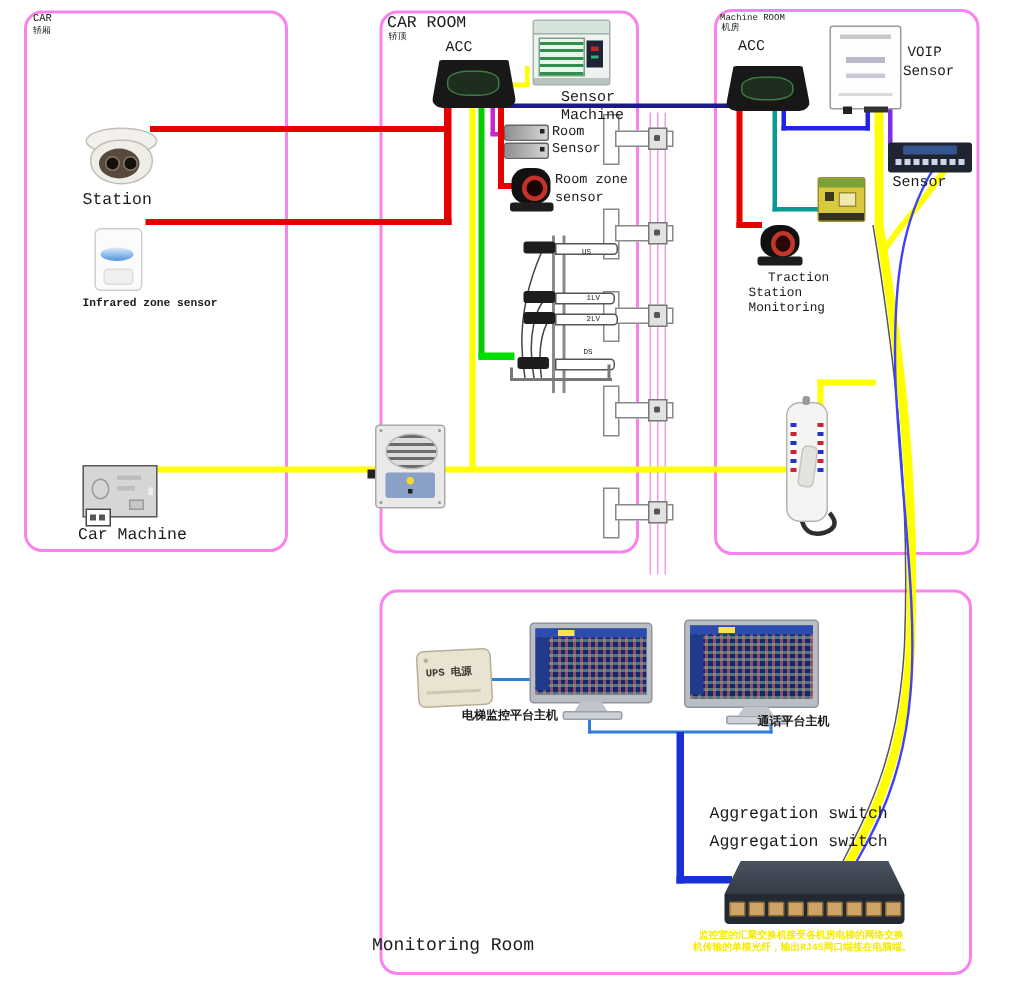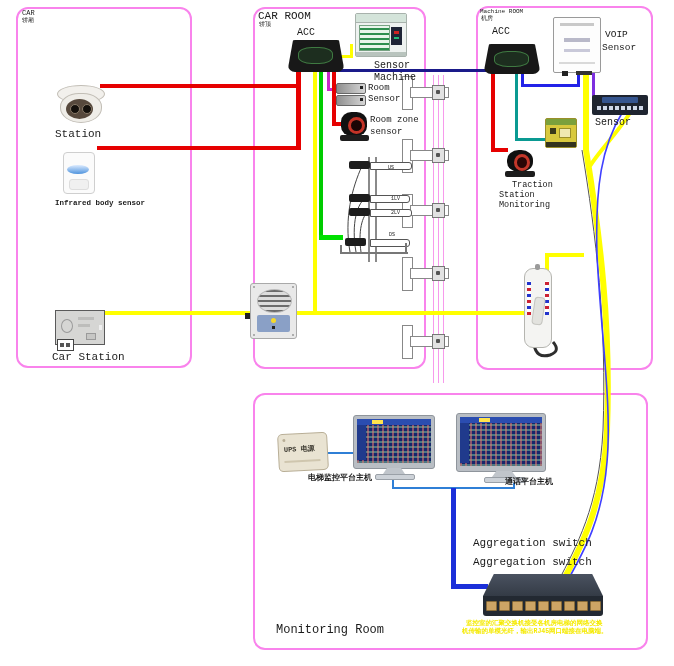--- a/index.html
+++ b/index.html
@@ -280,22 +280,22 @@
   <div class="dev" style="left:483px;top:574px;width:120px;height:44px;">
     <div class="abs" style="left:0;top:0;width:120px;height:22px;background:linear-gradient(#4a5260,#343b46);clip-path:polygon(9% 0,91% 0,100% 100%,0 100%);"></div>
     <div class="abs" style="left:0;top:22px;width:120px;height:20px;background:#232932;border-radius:0 0 3px 3px;text-align:center;">
       <div style="margin-top:5px;line-height:0;"><span class="port"></span><span class="port"></span><span class="port"></span><span class="port"></span><span class="port"></span><span class="port"></span><span class="port"></span><span class="port"></span><span class="port"></span></div>
     </div>
   </div>
 
   <div class="lbl" style="left:22px;top:10px;font-size:7px;">CAR</div>
   <div class="lbl" style="left:22px;top:18px;font-size:6px;">轿厢</div>
   <div class="lbl" style="left:55px;top:128px;font-size:11px;">Station</div>
-  <div class="lbl" style="left:55px;top:199px;font-size:7.5px;font-weight:bold;">Infrared body sensor</div>
-  <div class="lbl" style="left:52px;top:351px;font-size:11px;">Car Station</div>
+  <div class="lbl" style="left:55px;top:199px;font-size:7.5px;font-weight:bold;">Infrared zone sensor</div>
+  <div class="lbl" style="left:52px;top:351px;font-size:11px;">Car Machine</div>
 
   <div class="lbl" style="left:258px;top:10px;font-size:11px;">CAR ROOM</div>
   <div class="lbl" style="left:259px;top:22px;font-size:6px;">轿顶</div>
   <div class="lbl" style="left:297px;top:27px;font-size:10px;">ACC</div>
   <div class="lbl" style="left:374px;top:60px;font-size:10px;">Sensor</div>
   <div class="lbl" style="left:374px;top:72px;font-size:10px;">Machine</div>
   <div class="lbl" style="left:368px;top:84px;font-size:9px;">Room</div>
   <div class="lbl" style="left:368px;top:95px;font-size:9px;">Sensor</div>
   <div class="lbl" style="left:370px;top:116px;font-size:9px;">Room zone</div>
   <div class="lbl" style="left:370px;top:128px;font-size:9px;">sensor</div>
@@ -303,21 +303,21 @@
   <div class="lbl" style="left:480px;top:9px;font-size:6px;">Machine ROOM</div>
   <div class="lbl" style="left:481px;top:16px;font-size:6px;">机房</div>
   <div class="lbl" style="left:492px;top:26px;font-size:10px;">ACC</div>
   <div class="lbl" style="left:605px;top:30px;font-size:9.5px;text-align:right;">VOIP</div>
   <div class="lbl" style="left:602px;top:43px;font-size:9.5px;">Sensor</div>
   <div class="lbl" style="left:595px;top:117px;font-size:10px;">Sensor</div>
   <div class="lbl" style="left:512px;top:181px;font-size:8.5px;">Traction</div>
   <div class="lbl" style="left:499px;top:191px;font-size:8.5px;">Station</div>
   <div class="lbl" style="left:499px;top:201px;font-size:8.5px;">Monitoring</div>
 
-  <div class="lbl" style="left:276px;top:624px;font-size:12px;">Monitoring Room</div>
+  <div class="lbl" style="left:248px;top:624px;font-size:12px;">Monitoring Room</div>
   <div class="lbl" style="left:308px;top:474px;font-size:8px;font-weight:bold;">电梯监控平台主机</div>
   <div class="lbl" style="left:505px;top:478px;font-size:8px;font-weight:bold;">通话平台主机</div>
   <div class="lbl" style="left:473px;top:537px;font-size:11px;">Aggregation switch</div>
   <div class="lbl" style="left:473px;top:556px;font-size:11px;">Aggregation switch</div>
   <div class="lbl" style="left:466px;top:620px;font-size:6.5px;font-weight:bold;color:#f5ea00;">监控室的汇聚交换机接受各机房电梯的网络交换</div>
   <div class="lbl" style="left:462px;top:628px;font-size:6.5px;font-weight:bold;color:#f5ea00;">机传输的单模光纤，输出RJ45网口端接在电脑端。</div>
 
 </div>
 
 </body></html>

